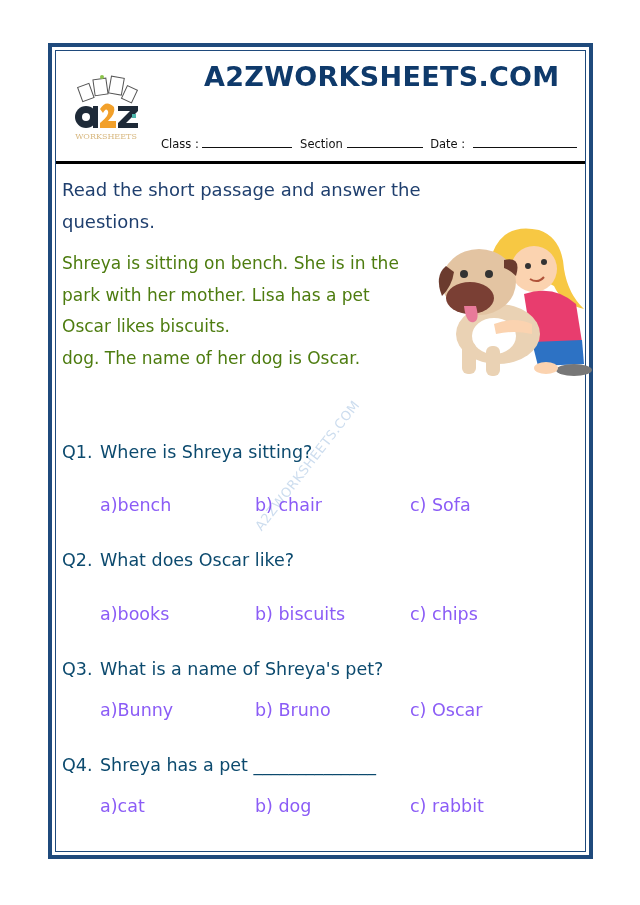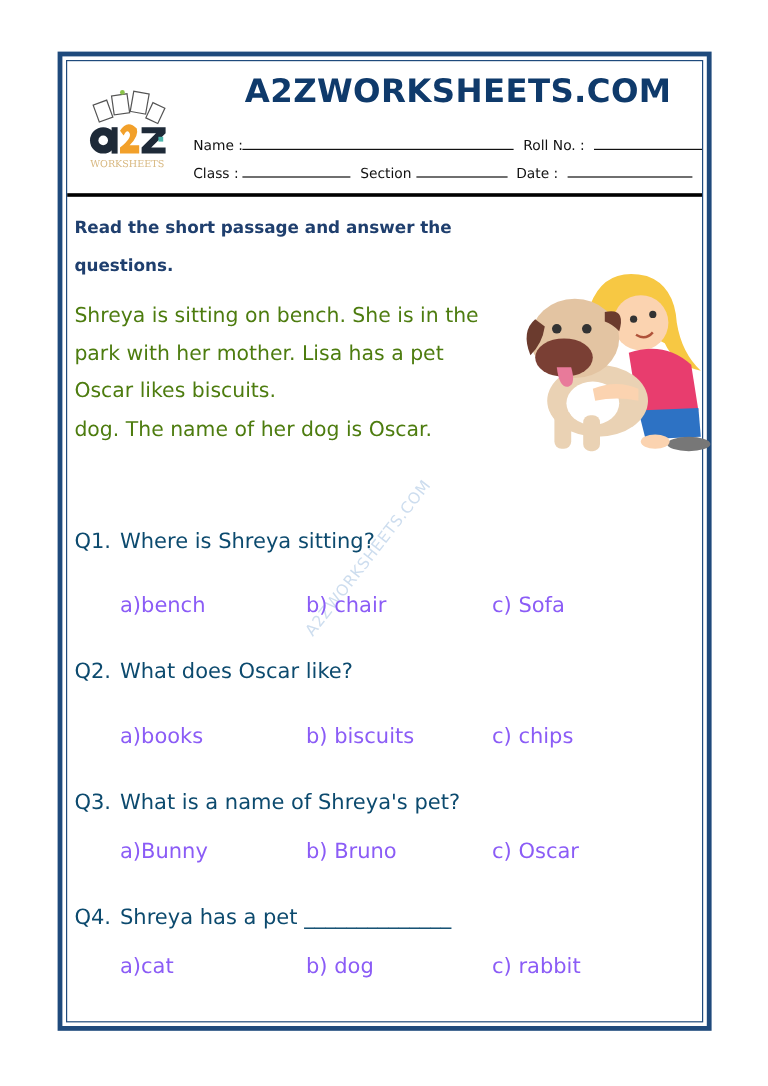--- a/index.html
+++ b/index.html
@@ -13,21 +13,21 @@
               border-bottom: 3px solid #000; }
     .logo { position: absolute; left: 10px; top: 22px; width: 80px; height: 75px; }
     .site-title { position: absolute; left: 148px; top: 10px; font-family: "DejaVu Sans", sans-serif;
                   font-weight: bold; font-size: 27px; color: #0f3a6b; letter-spacing: 0.3px; }
     .form-row { position: absolute; left: 105px; font-family: "DejaVu Sans", sans-serif;
                 font-size: 11.5px; color: #111; white-space: nowrap; }
     .form-row .blank { display: inline-block; border-bottom: 1px solid #111; height: 11px; vertical-align: baseline; }
     .row1 { top: 62px; }
     .row2 { top: 85px; }
     .content { position: absolute; left: 6px; top: 113px; right: 0; bottom: 0; }
-    .heading { font-family: "DejaVu Sans", sans-serif; font-weight: bold; font-size: 14px;
+    .heading { font-family: "DejaVu Sans", sans-serif; font-weight: normal; font-size: 18px;
                color: #1f3f6e; line-height: 32px; position: absolute; left: 0; width: 370px; }
     .passage { position: absolute; left: 0; top: 84px; width: 370px; font-size: 17px;
                line-height: 31.5px; color: #4d7c0f; }
     .illustration { position: absolute; left: 372px; top: 60px; width: 162px; height: 160px; }
     .q { position: absolute; left: 0; font-size: 17.5px; color: #0c4a6e; white-space: nowrap; }
     .q .num { display: inline-block; width: 38px; }
     .opt { position: absolute; font-size: 17.5px; color: #8b5cf6; white-space: nowrap; }
     .watermark { position: absolute; left: 190px; top: 360px; transform: rotate(-52deg);
                  transform-origin: left top; font-size: 13px; color: #b8cfe8; opacity: 0.7;
                  letter-spacing: 0.5px; white-space: nowrap; }
@@ -56,25 +56,20 @@
 
           <path d="M34 36 Q40 26 48 34 Q50 40 42 48 L50 48 L50 55 L34 55 L34 50 Q44 42 42 38 Q40 34 37 40 Z" fill="#f2a02a"></path>
 
           <path d="M52 33 L72 33 L72 38 L60 50 L72 50 L72 55 L52 55 L52 50 L64 38 L52 38 Z" fill="#1e2a38"></path>
           <rect x="66" y="41" width="4" height="4" fill="#4db6ac"></rect>
           <text x="40" y="66" text-anchor="middle" font-family="DejaVu Serif, serif" font-size="8" fill="#d8b880">WORKSHEETS</text>
         </svg>
       </div>
       <div class="site-title">A2ZWORKSHEETS.COM</div>
 
-      <div class="form-row row1">
-        <span>Name :</span><span class="blank" style="width:226px"></span>
-        <span style="margin-left:4px">Roll No. :</span>
-        <span class="blank" style="width:90px;margin-left:4px"></span>
-      </div>
       <div class="form-row row2">
         <span>Class :</span>
         <span class="blank" style="width:90px"></span>
         <span style="margin-left:4px">Section</span>
         <span class="blank" style="width:76px"></span>
         <span style="margin-left:4px">Date :</span>
         <span class="blank" style="width:104px;margin-left:4px"></span>
       </div>
     </div>
 

